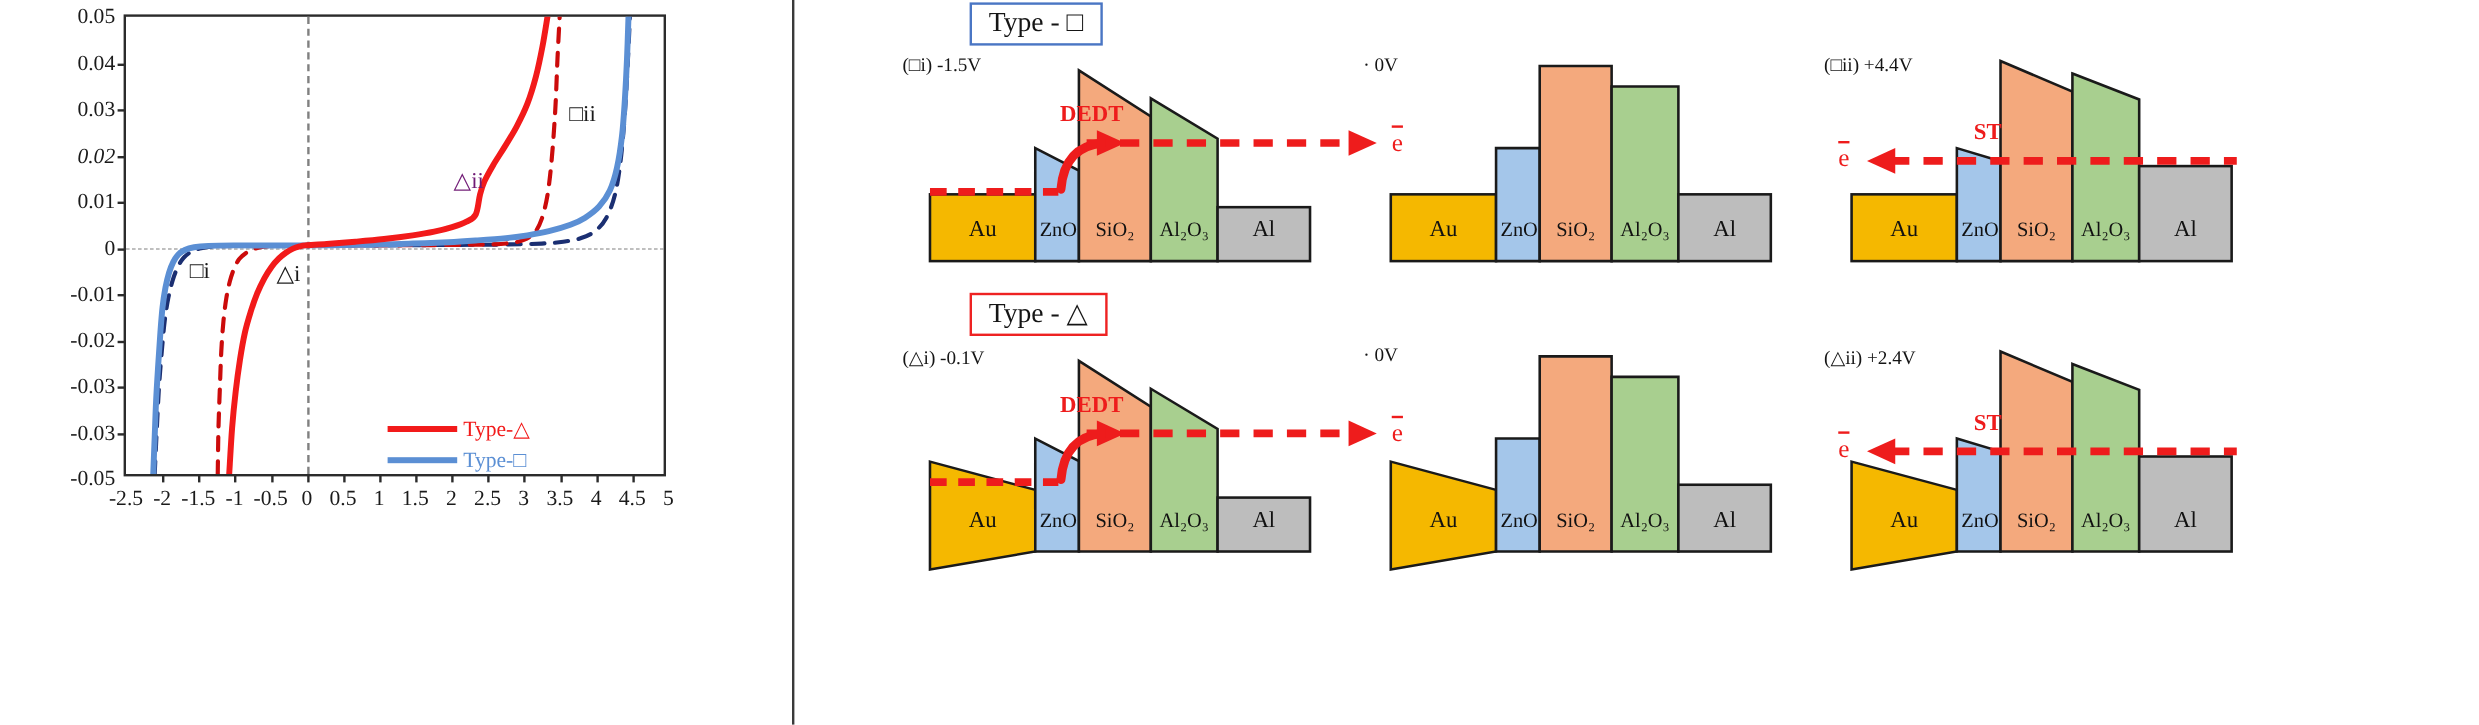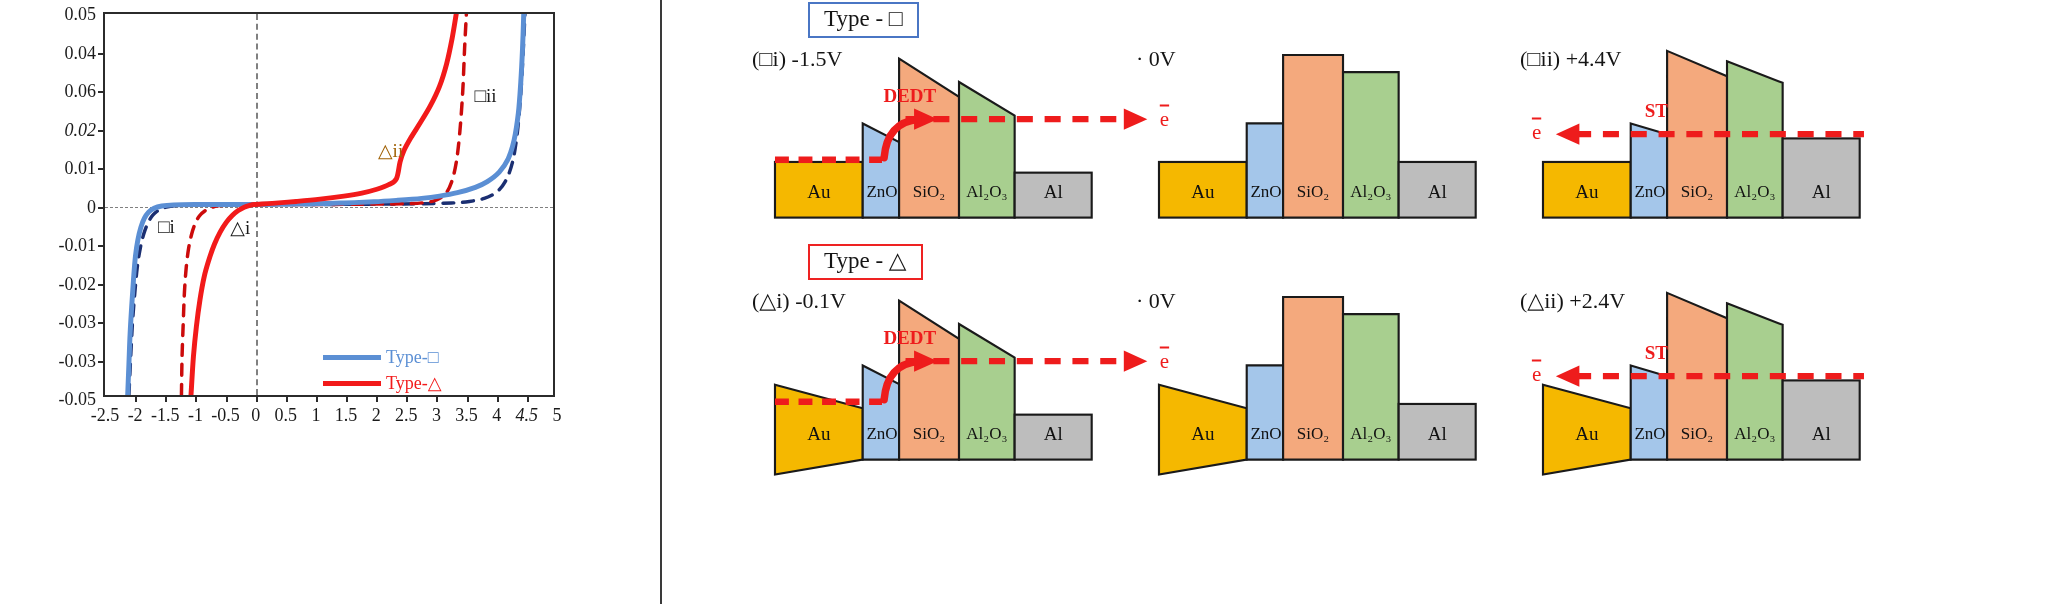--- a/index.html
+++ b/index.html
@@ -130,21 +130,21 @@
     font-size: 23px;
     color: #151515;
     background: #fff;
     white-space: nowrap;
     line-height: 1.15;
   }
   .type-badge.sq { border: 2px solid #4a76c4; }
   .type-badge.tri { border: 2px solid #ee2222; }
   .bias-caption {
     position: absolute;
-    font-size: 22px;
+    font-size: 16px;
     color: #151515;
     white-space: nowrap;
   }
   .band-group { position: absolute; }
   .band-svg { display: block; overflow: visible; }
   .mat-label {
     position: absolute;
     font-size: 19px;
     color: #111;
     white-space: nowrap;
@@ -174,21 +174,21 @@
 <div id="figure">
 
   <div id="chart-panel">
 
 
     <div id="plot-area">
       <div id="y-ticks">
           <div class="ytick" style="top: 0px; text-align: center;">0.05</div>
           <div class="ytick" style="top: 38.5px;">0.04</div>
           <div class="ytick-mark" style="top: 38.5px;"></div>
-          <div class="ytick" style="top: 77px;">0.06</div>
+          <div class="ytick" style="top: 77px;">0.03</div>
           <div class="ytick-mark" style="top: 77px;"></div>
           <div class="ytick" style="top: 115.5px; font-style: italic;">0.02</div>
           <div class="ytick-mark" style="top: 115.5px;"></div>
           <div class="ytick" style="top: 154px;">0.01</div>
           <div class="ytick-mark" style="top: 154px;"></div>
           <div class="ytick" style="top: 192.5px;">0</div>
           <div class="ytick-mark" style="top: 192.5px;"></div>
           <div class="ytick" style="top: 231px;">-0.01</div>
           <div class="ytick-mark" style="top: 231px;"></div>
           <div class="ytick" style="top: 269.5px;">-0.02</div>
@@ -220,21 +220,21 @@
           <div class="xtick" style="left: 271.2px;">2</div>
           <div class="xtick-mark" style="left: 271.2px;"></div>
           <div class="xtick" style="left: 301.333px;">2.5</div>
           <div class="xtick-mark" style="left: 301.333px;"></div>
           <div class="xtick" style="left: 331.467px;">3</div>
           <div class="xtick-mark" style="left: 331.467px;"></div>
           <div class="xtick" style="left: 361.6px;">3.5</div>
           <div class="xtick-mark" style="left: 361.6px;"></div>
           <div class="xtick" style="left: 391.733px;">4</div>
           <div class="xtick-mark" style="left: 391.733px;"></div>
-          <div class="xtick" style="left: 421.867px; font-style: italic;">4.5</div>
+          <div class="xtick" style="left: 421.867px;">4.5</div>
           <div class="xtick-mark" style="left: 421.867px;"></div>
           <div class="xtick" style="left: 452px;">5</div>
         </div>
       <div id="ref-lines">
           <div class="zero-v-line" style="left: 150.667px;"></div>
           <div class="zero-i-line" style="top: 192.5px;"></div>
         </div>
       <svg class="curve-svg" id="curve-svg" viewBox="0 0 452 385" preserveAspectRatio="none">
           <clipPath id="plotclip">
             <rect x="0" y="0" width="452" height="385"></rect>
@@ -242,31 +242,31 @@
           <g clip-path="url(#plotclip)">
             <path d="M 24.11 385.00 C 24.41 378.58, 25.31 358.69, 25.91 346.50 C 26.52 334.31, 27.02 322.76, 27.72 311.85 C 28.43 300.94, 29.33 290.35, 30.13 281.05 C 30.94 271.75, 31.64 263.40, 32.54 256.02 C 33.45 248.65, 34.45 242.42, 35.56 236.77 C 36.66 231.13, 37.87 226.44, 39.17 222.14 C 40.48 217.85, 41.89 214.12, 43.39 210.98 C 44.90 207.84, 46.41 205.40, 48.21 203.28 C 50.02 201.16, 51.73 199.69, 54.24 198.28 C 56.75 196.86, 59.26 195.64, 63.28 194.81 C 67.30 193.98, 68.80 193.66, 78.35 193.27 C 87.89 192.89, 98.44 192.63, 120.53 192.50 C 142.63 192.37, 185.82 192.56, 210.93 192.50 C 236.04 192.44, 253.12 192.24, 271.20 192.12 C 289.28 191.99, 306.36 191.92, 319.41 191.73 C 332.47 191.54, 341.51 191.34, 349.55 190.96 C 357.58 190.58, 362.10 190.19, 367.63 189.42 C 373.15 188.65, 378.17 187.88, 382.69 186.34 C 387.21 184.80, 391.23 183.00, 394.75 180.18 C 398.26 177.36, 401.07 174.41, 403.79 169.40 C 406.50 164.40, 409.01 158.17, 411.02 150.15 C 413.03 142.13, 414.43 132.82, 415.84 121.27 C 417.25 109.72, 418.45 94.65, 419.46 80.85 C 420.46 67.05, 421.16 51.98, 421.87 38.50 C 422.57 25.03, 423.37 6.42, 423.67 0.00" fill="none" stroke="#1b2f72" stroke-width="3.5" stroke-linecap="round" stroke-linejoin="round" stroke-dasharray="11 9"></path>
             <path d="M 77.14 385.00 C 77.24 378.58, 77.44 358.69, 77.74 346.50 C 78.05 334.31, 78.55 322.76, 78.95 311.85 C 79.35 300.94, 79.65 290.35, 80.15 281.05 C 80.66 271.75, 81.26 263.40, 81.96 256.02 C 82.67 248.65, 83.47 242.36, 84.37 236.77 C 85.28 231.19, 86.28 226.70, 87.39 222.53 C 88.49 218.36, 89.70 214.83, 91.00 211.75 C 92.31 208.67, 93.61 206.17, 95.22 204.05 C 96.83 201.93, 98.64 200.46, 100.65 199.05 C 102.65 197.63, 104.76 196.48, 107.27 195.58 C 109.79 194.68, 112.50 194.10, 115.71 193.66 C 118.93 193.21, 120.73 193.08, 126.56 192.88 C 132.39 192.69, 136.60 192.56, 150.67 192.50 C 164.73 192.44, 190.84 192.56, 210.93 192.50 C 231.02 192.44, 255.63 192.24, 271.20 192.12 C 286.77 191.99, 295.81 191.99, 304.35 191.73 C 312.88 191.47, 317.40 191.22, 322.43 190.57 C 327.45 189.93, 330.96 189.36, 334.48 187.88 C 338.00 186.40, 341.01 184.67, 343.52 181.72 C 346.03 178.77, 347.74 175.43, 349.55 170.17 C 351.35 164.91, 352.96 158.62, 354.37 150.15 C 355.77 141.68, 356.88 131.54, 357.98 119.35 C 359.09 107.16, 360.19 91.12, 361.00 77.00 C 361.80 62.88, 362.20 47.48, 362.81 34.65 C 363.41 21.82, 364.31 5.78, 364.61 0.00" fill="none" stroke="#cc0b0b" stroke-width="3.5" stroke-linecap="round" stroke-linejoin="round" stroke-dasharray="11 9"></path>
             <path d="M 22.90 385.00 C 23.10 379.87, 23.70 364.47, 24.11 354.20 C 24.51 343.93, 24.81 333.67, 25.31 323.40 C 25.81 313.13, 26.52 302.23, 27.12 292.60 C 27.72 282.98, 28.33 273.67, 28.93 265.65 C 29.53 257.63, 30.03 250.70, 30.74 244.47 C 31.44 238.25, 32.24 233.12, 33.15 228.31 C 34.05 223.49, 35.06 219.26, 36.16 215.60 C 37.26 211.94, 38.47 208.93, 39.78 206.36 C 41.08 203.79, 42.39 201.87, 43.99 200.20 C 45.60 198.53, 47.21 197.38, 49.42 196.35 C 51.63 195.32, 53.94 194.62, 57.25 194.04 C 60.57 193.46, 63.78 193.14, 69.31 192.88 C 74.83 192.63, 76.84 192.56, 90.40 192.50 C 103.96 192.44, 130.58 192.63, 150.67 192.50 C 170.76 192.37, 195.87 191.99, 210.93 191.73 C 226.00 191.47, 231.02 191.28, 241.07 190.96 C 251.11 190.64, 262.16 190.25, 271.20 189.81 C 280.24 189.36, 287.27 188.84, 295.31 188.26 C 303.34 187.69, 312.38 187.05, 319.41 186.34 C 326.44 185.63, 331.47 184.99, 337.49 184.03 C 343.52 183.07, 349.55 182.04, 355.57 180.56 C 361.60 179.09, 368.63 177.04, 373.65 175.18 C 378.68 173.31, 381.69 171.97, 385.71 169.40 C 389.72 166.83, 394.24 163.63, 397.76 159.78 C 401.28 155.93, 404.29 151.75, 406.80 146.30 C 409.31 140.85, 411.12 134.75, 412.83 127.05 C 414.53 119.35, 415.94 109.72, 417.05 100.10 C 418.15 90.47, 418.75 80.21, 419.46 69.30 C 420.16 58.39, 420.76 46.20, 421.26 34.65 C 421.77 23.10, 422.27 5.78, 422.47 0.00" fill="none" stroke="#5b8fd4" stroke-width="5" stroke-linecap="round" stroke-linejoin="round"></path>
             <path d="M 86.78 385.00 C 87.19 378.58, 88.29 358.05, 89.19 346.50 C 90.10 334.95, 91.10 325.32, 92.21 315.70 C 93.31 306.07, 94.52 297.09, 95.82 288.75 C 97.13 280.41, 98.54 272.39, 100.04 265.65 C 101.55 258.91, 103.16 253.78, 104.86 248.32 C 106.57 242.87, 108.38 237.61, 110.29 232.93 C 112.20 228.24, 114.31 223.94, 116.31 220.22 C 118.32 216.50, 120.33 213.35, 122.34 210.60 C 124.35 207.84, 126.36 205.65, 128.37 203.66 C 130.38 201.68, 132.39 200.07, 134.39 198.66 C 136.40 197.25, 138.41 196.09, 140.42 195.19 C 142.43 194.30, 144.74 193.72, 146.45 193.27 C 148.16 192.82, 146.95 192.82, 150.67 192.50 C 154.38 192.18, 161.72 191.86, 168.75 191.34 C 175.78 190.83, 184.82 190.13, 192.85 189.42 C 200.89 188.71, 208.92 188.01, 216.96 187.11 C 225.00 186.21, 234.04 185.06, 241.07 184.03 C 248.10 183.00, 253.62 182.10, 259.15 180.95 C 264.67 179.79, 269.69 178.51, 274.21 177.10 C 278.73 175.69, 282.95 174.28, 286.27 172.48 C 289.58 170.68, 292.19 170.17, 294.10 166.32 C 296.01 162.47, 296.51 154.00, 297.72 149.38 C 298.92 144.76, 299.53 142.64, 301.33 138.60 C 303.14 134.56, 305.75 129.94, 308.57 125.13 C 311.38 120.31, 314.89 115.18, 318.21 109.72 C 321.52 104.27, 325.24 98.50, 328.45 92.40 C 331.67 86.30, 334.78 80.21, 337.49 73.15 C 340.21 66.09, 342.62 58.07, 344.73 50.05 C 346.83 42.03, 348.54 33.37, 350.15 25.03 C 351.76 16.68, 353.66 4.17, 354.37 0.00" fill="none" stroke="#f21a1a" stroke-width="5" stroke-linecap="round" stroke-linejoin="round"></path>
           </g>
         </svg>
       <div id="annotations">
           <div class="annot" style="left: 53.0347px; top: 201.675px; color: rgb(26, 26, 26);">□i</div>
           <div class="annot" style="left: 125.355px; top: 201.675px; color: rgb(26, 26, 26);">△i</div>
-          <div class="annot" style="left: 273.008px; top: 124.675px; color: #a16207;">△ii</div>
+          <div class="annot" style="left: 273.008px; top: 124.675px; color: #701a75;">△ii</div>
           <div class="annot" style="left: 369.435px; top: 70.775px; color: rgb(26, 26, 26);">□ii</div>
         </div>
       <div id="legend">
+          <div class="legend-row">
+            <div class="legend-swatch" style="border-top: 5px solid rgb(242, 26, 26);"></div>
+            <div class="legend-text" style="color: rgb(242, 26, 26);">Type-△</div>
+          </div>
           <div class="legend-row">
             <div class="legend-swatch" style="border-top: 5px solid rgb(91, 143, 212);"></div>
             <div class="legend-text" style="color: rgb(91, 143, 212);">Type-□</div>
-          </div>
-          <div class="legend-row">
-            <div class="legend-swatch" style="border-top: 5px solid rgb(242, 26, 26);"></div>
-            <div class="legend-text" style="color: rgb(242, 26, 26);">Type-△</div>
           </div>
         </div>
     </div>
 
   </div>
 
   <div id="diagrams-panel">
     <div class="divider-line"></div>
     <div id="diagram-rows">
         <div>

